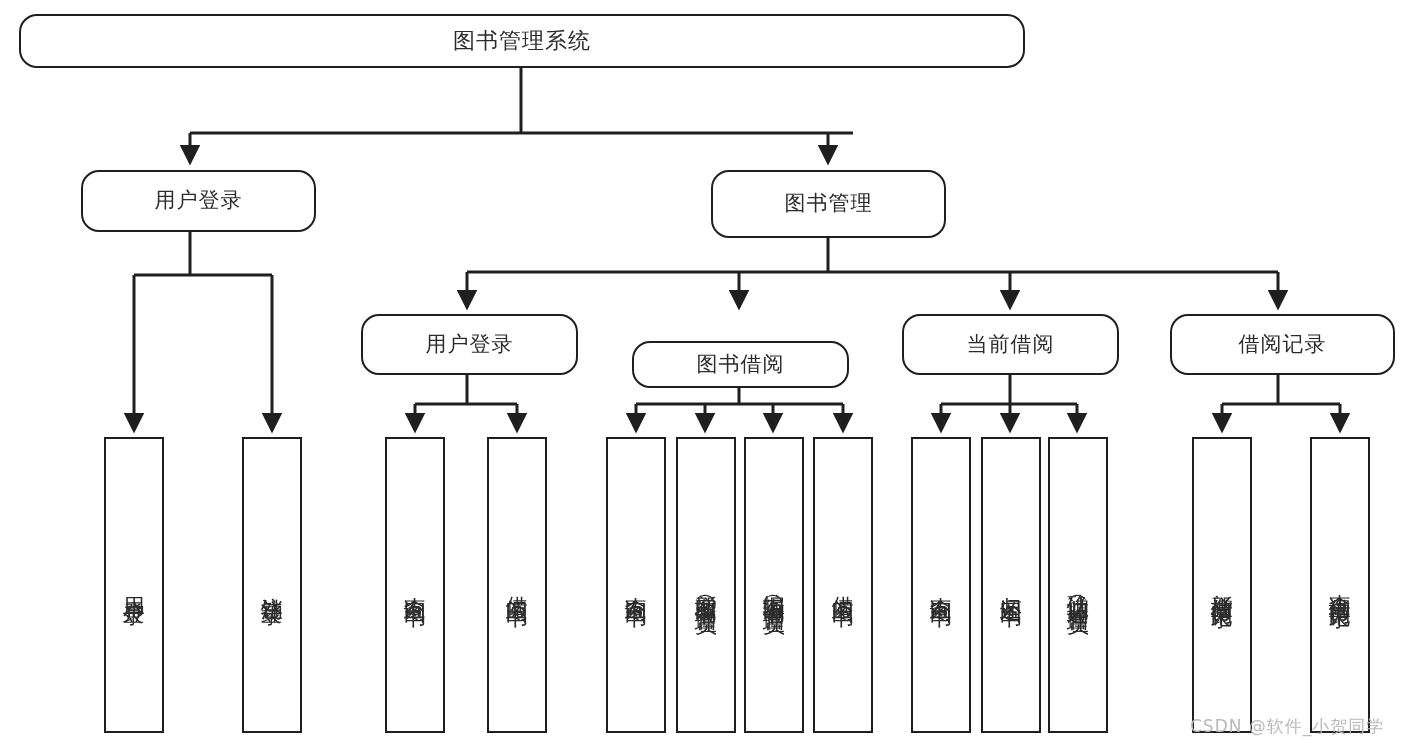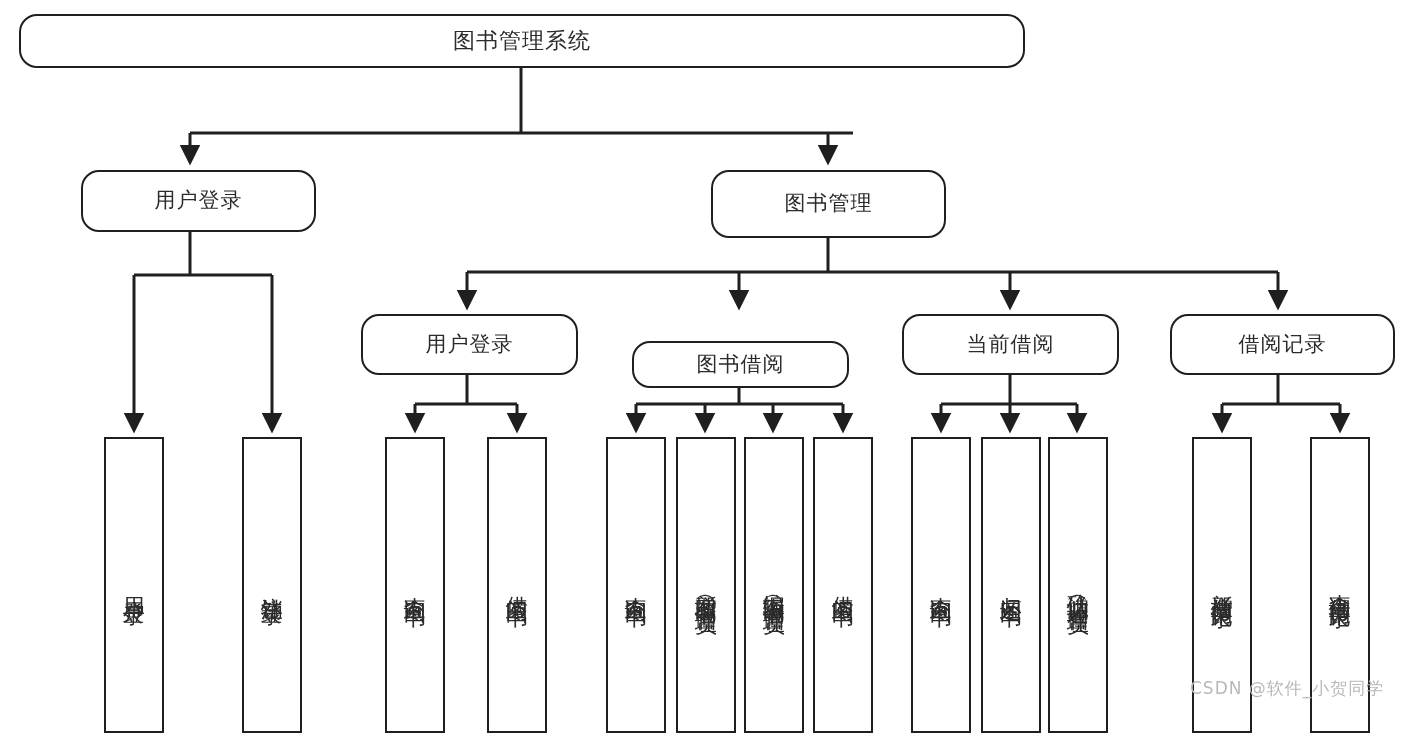--- a/index.html
+++ b/index.html
@@ -192,15 +192,15 @@
     <span class="vlabel toplock">确认归还（管理员）</span>
   </div>
 
   <div class="node vert" style="left:1192px; top:437px; width:60px; height:296px;">
     <span class="vlabel">新增借阅记录</span>
   </div>
   <div class="node vert" style="left:1310px; top:437px; width:60px; height:296px;">
     <span class="vlabel">查询借阅记录</span>
   </div>
 
-  <div class="watermark" style="left:1190px; top:677px;">CSDN @软件_小贺同学</div>
+  <div class="watermark" style="left:1190px; top:715px;">CSDN @软件_小贺同学</div>
 
 </div>
 
 </body></html>

